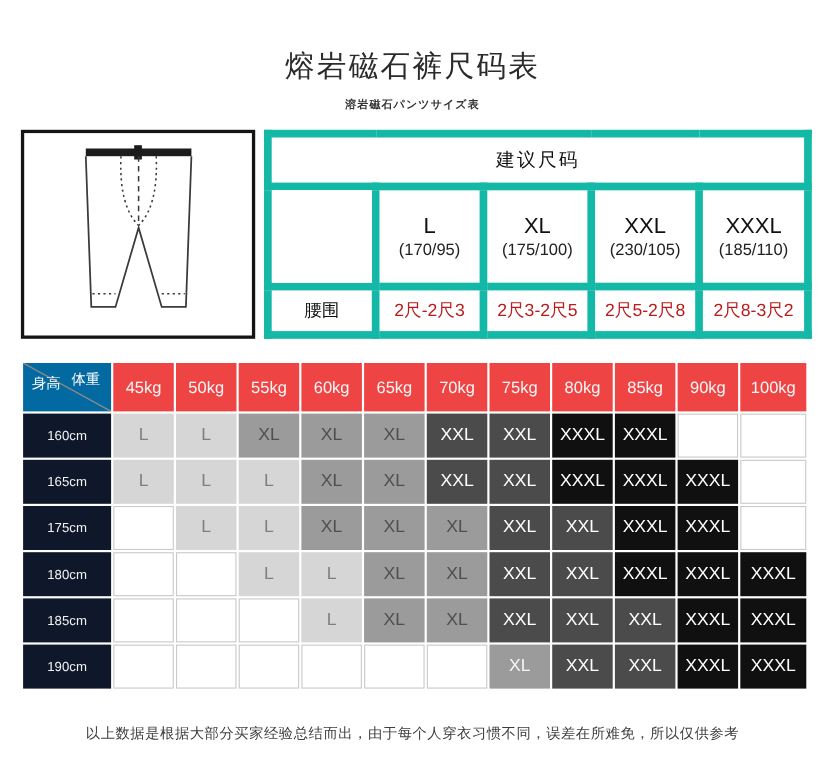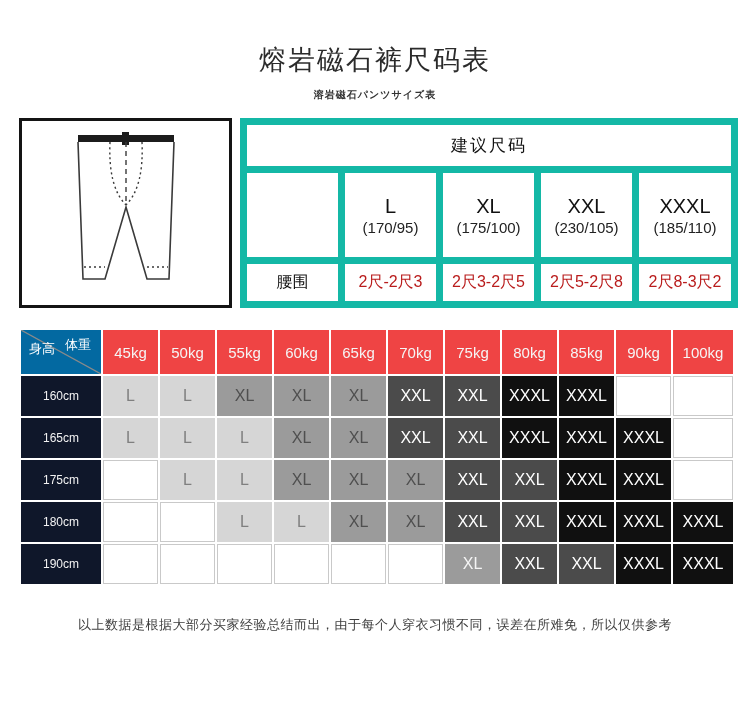--- a/index.html
+++ b/index.html
@@ -225,20 +225,34 @@
           <td class="c-l">L</td>
           <td class="c-xl">XL</td>
           <td class="c-xl">XL</td>
           <td class="c-xxl">XXL</td>
           <td class="c-xxl">XXL</td>
           <td class="c-xxxl">XXXL</td>
           <td class="c-xxxl">XXXL</td>
           <td class="c-xxxl">XXXL</td>
         </tr>
         <tr>
+          <td class="rowlab">185cm</td>
+          <td class="c-e"></td>
+          <td class="c-e"></td>
+          <td class="c-e"></td>
+          <td class="c-l">L</td>
+          <td class="c-xl">XL</td>
+          <td class="c-xl">XL</td>
+          <td class="c-xxl">XXL</td>
+          <td class="c-xxl">XXL</td>
+          <td class="c-xxl">XXL</td>
+          <td class="c-xxxl">XXXL</td>
+          <td class="c-xxxl">XXXL</td>
+        </tr>
+        <tr>
           <td class="rowlab">190cm</td>
           <td class="c-e"></td>
           <td class="c-e"></td>
           <td class="c-e"></td>
           <td class="c-e"></td>
           <td class="c-e"></td>
           <td class="c-e"></td>
           <td class="c-xlw">XL</td>
           <td class="c-xxl">XXL</td>
           <td class="c-xxl">XXL</td>

